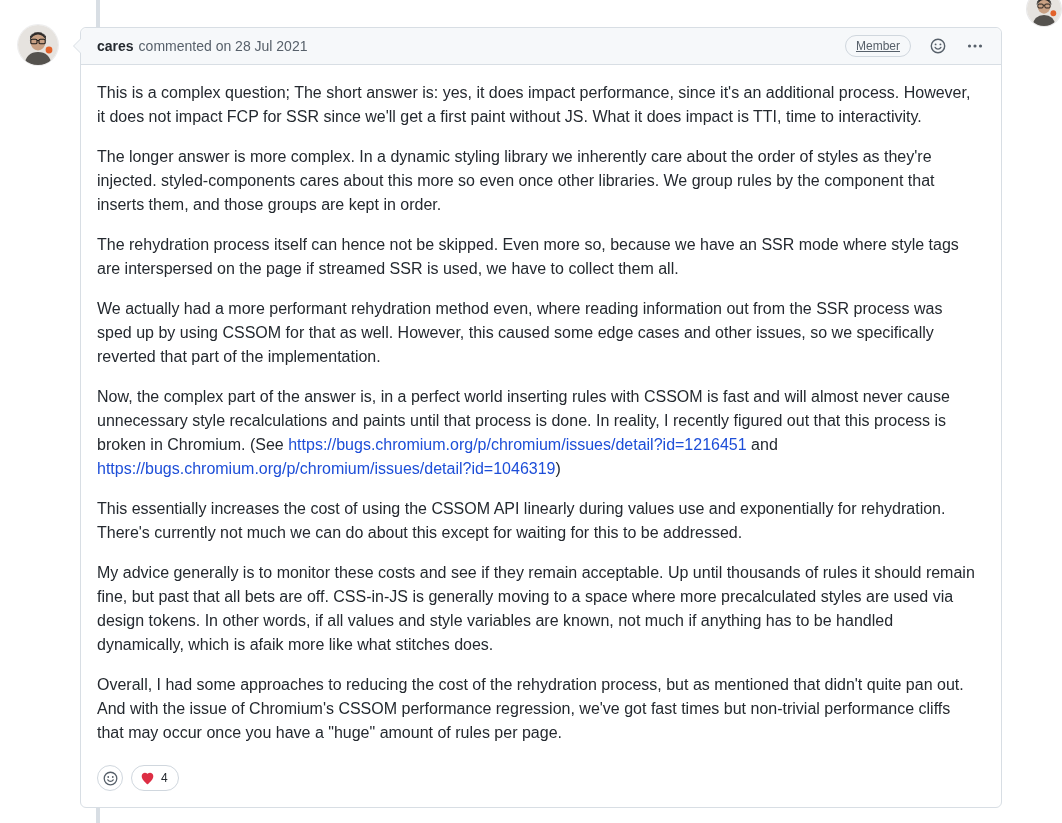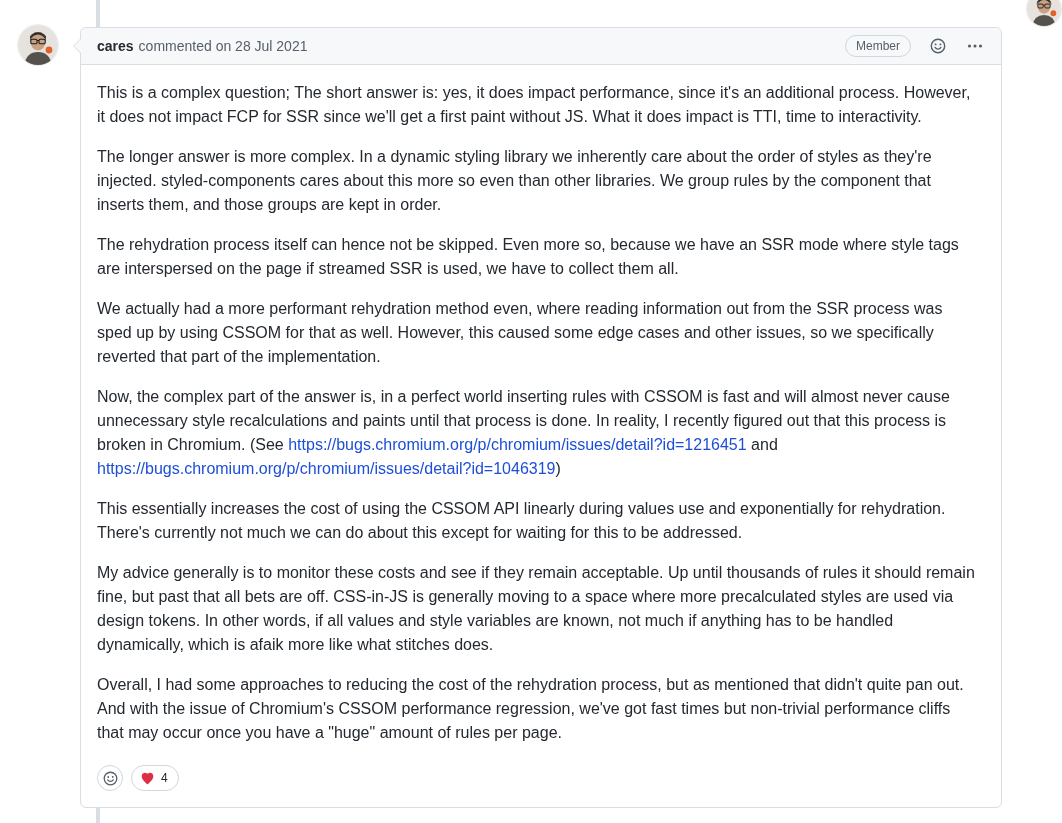--- a/index.html
+++ b/index.html
@@ -39,21 +39,21 @@
     border-radius:6px 6px 0 0; height:37px; display:flex; align-items:center;
     padding:0 16px; font-size:14px; color:#57606a; box-sizing:border-box;
   }
   .caret-outer, .caret-inner {
     position:absolute; width:0; height:0; border:8px solid transparent;
   }
   .caret-outer { left:-16px; top:10px; border-right-color:#d8dee4; }
   .caret-inner { left:-15px; top:10px; border-right-color:#f6f8fa; }
   .author-link { font-weight:600; color:#24292f; text-decoration:none; margin-right:5px; cursor:pointer; }
   .header-meta { color:#57606a; }
-  .header-right { margin-left:auto; display:flex; align-items:center; gap:17px; }
+  .header-right { margin-left:auto; display:flex; align-items:center; gap:17px;text-decoration:underline; }
   .member-badge {
     border:1px solid #d0d7de; border-radius:2em; padding:1px 10px;
     font-size:12px; font-weight:500; color:#57606a; line-height:18px; background:transparent;
   }
   .icon-btn {
     background:none; border:none; padding:2px; color:#57606a; cursor:pointer;
     display:flex; align-items:center; justify-content:center;
   }
   .comment-body {
     padding:16px; font-size:16px; line-height:24px; color:#24292f; box-sizing:border-box;
@@ -131,21 +131,21 @@
           <circle cx="2.5" cy="8" r="1.55" fill="currentColor"></circle>
           <circle cx="8" cy="8" r="1.55" fill="currentColor"></circle>
           <circle cx="13.5" cy="8" r="1.55" fill="currentColor"></circle>
         </svg>
       </button>
     </span>
   </div>
 
   <div class="comment-body">
     <p>This is a complex question; The short answer is: yes, it does impact performance, since it's an additional process. However, it does not impact FCP for SSR since we'll get a first paint without JS. What it does impact is TTI, time to interactivity.</p>
-    <p>The longer answer is more complex. In a dynamic styling library we inherently care about the order of styles as they're injected. styled-components cares about this more so even than other libraries. We group rules by the component that inserts them, and those groups are kept in order.</p>
+    <p>The longer answer is more complex. In a dynamic styling library we inherently care about the order of styles as they're injected. styled-components cares about this more so even once other libraries. We group rules by the component that inserts them, and those groups are kept in order.</p>
     <p>The rehydration process itself can hence not be skipped. Even more so, because we have an SSR mode where style tags are interspersed on the page if streamed SSR is used, we have to collect them all.</p>
     <p>We actually had a more performant rehydration method even, where reading information out from the SSR process was sped up by using CSSOM for that as well. However, this caused some edge cases and other issues, so we specifically reverted that part of the implementation.</p>
     <p><span>Now, the complex part of the answer is, in a perfect world inserting rules with CSSOM is fast and will almost never cause unnecessary style recalculations and paints until that process is done. In reality, I recently figured out that this process is broken in Chromium. (See </span><a class="body-link">https://bugs.chromium.org/p/chromium/issues/detail?id=1216451</a><span> and </span><a class="body-link">https://bugs.chromium.org/p/chromium/issues/detail?id=1046319</a><span>)</span></p>
     <p>This essentially increases the cost of using the CSSOM API linearly during values use and exponentially for rehydration. There's currently not much we can do about this except for waiting for this to be addressed.</p>
     <p>My advice generally is to monitor these costs and see if they remain acceptable. Up until thousands of rules it should remain fine, but past that all bets are off. CSS-in-JS is generally moving to a space where more precalculated styles are used via design tokens. In other words, if all values and style variables are known, not much if anything has to be handled dynamically, which is afaik more like what stitches does.</p>
     <p>Overall, I had some approaches to reducing the cost of the rehydration process, but as mentioned that didn't quite pan out. And with the issue of Chromium's CSSOM performance regression, we've got fast times but non-trivial performance cliffs that may occur once you have a "huge" amount of rules per page.</p>
 
     <div class="reactions-row">
       <button class="reaction-add-btn">
         <svg width="15" height="15" viewBox="0 0 16 16">

